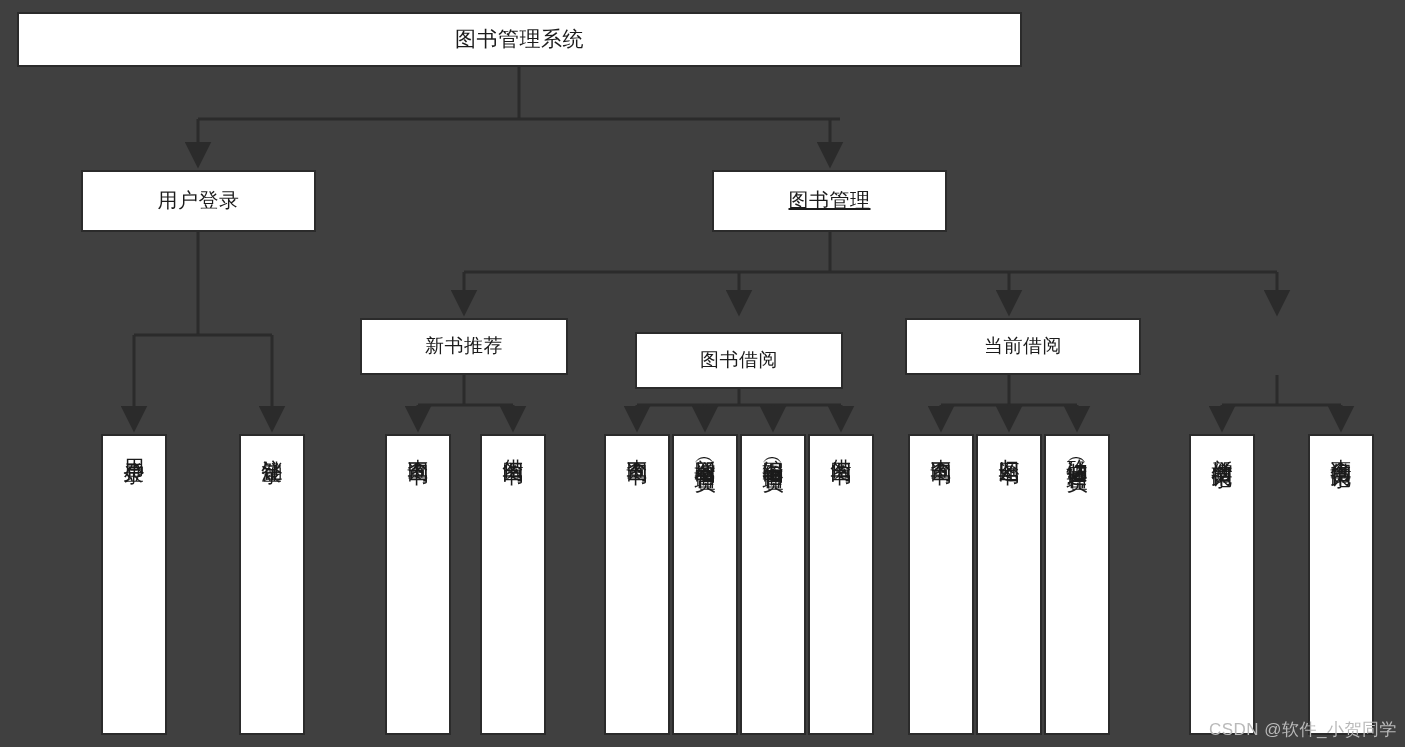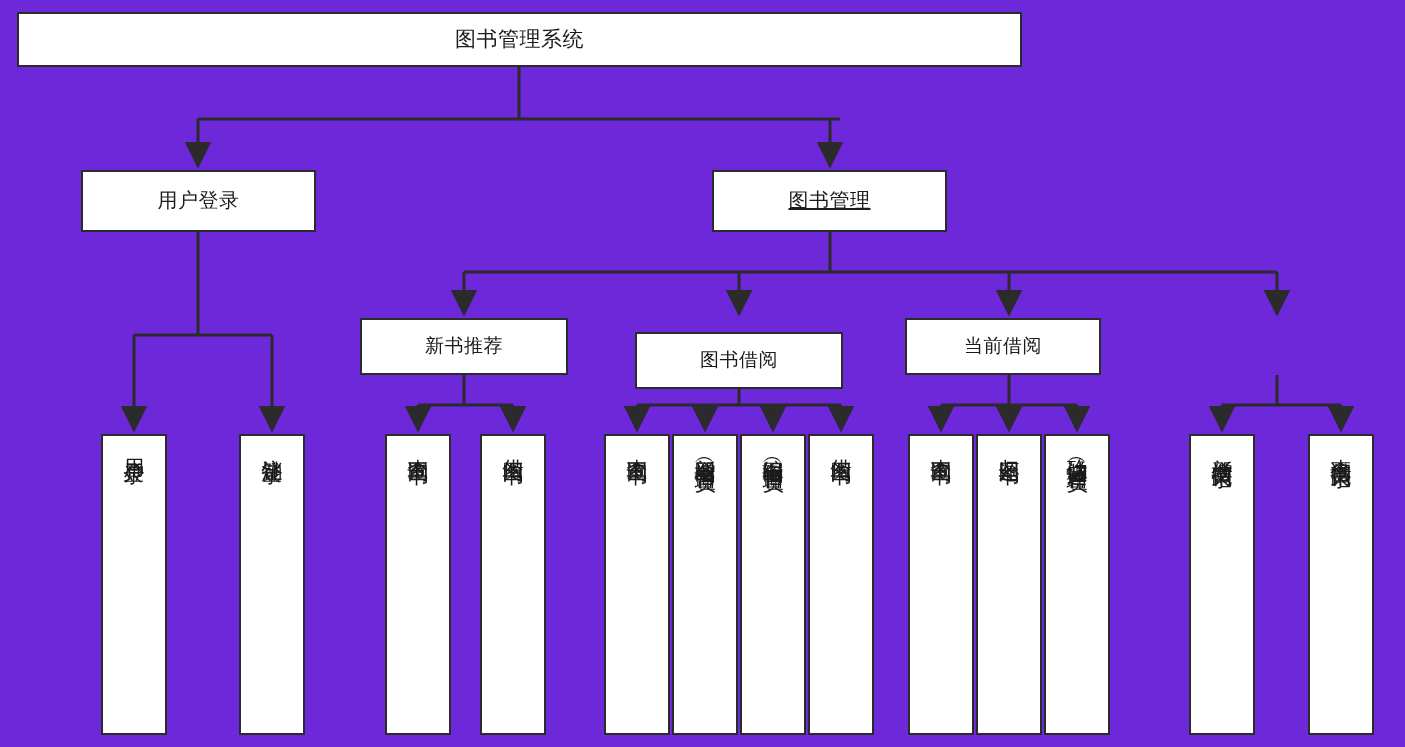--- a/index.html
+++ b/index.html
@@ -7,21 +7,21 @@
     padding: 0;
     background: #ffffff;
   }
   body {
     font-family: "Liberation Sans", "DejaVu Sans", sans-serif;
   }
   #canvas {
     position: relative;
     width: 1405px;
     height: 747px;
-    background: #6d28d9;
+    background: #404040;
     overflow: hidden;
   }
   svg#edges {
     position: absolute;
     left: 0;
     top: 0;
     width: 1405px;
     height: 747px;
     pointer-events: none;
   }
@@ -137,21 +137,21 @@
   <div class="node lvl2" style="left:712px; top:170px; width:235px; height:62px;text-decoration:underline;">
     <span class="node-label">图书管理</span>
   </div>
 
   <div class="node lvl3" style="left:360px; top:318px; width:208px; height:57px;">
     <span class="node-label">新书推荐</span>
   </div>
   <div class="node lvl3" style="left:635px; top:332px; width:208px; height:57px;">
     <span class="node-label">图书借阅</span>
   </div>
-  <div class="node lvl3" style="left:905px; top:318px; width:196px; height:57px;">
+  <div class="node lvl3" style="left:905px; top:318px; width:236px; height:57px;">
     <span class="node-label">当前借阅</span>
   </div>
 
   <div class="node leaf" style="left:101px; top:434px; width:66px; height:301px;">
     <span class="node-label">用户登录</span>
   </div>
   <div class="node leaf" style="left:239px; top:434px; width:66px; height:301px;">
     <span class="node-label">注销登录</span>
   </div>
 
@@ -185,14 +185,15 @@
     <span class="node-label">确认归还（管理员）</span>
   </div>
 
   <div class="node leaf" style="left:1189px; top:434px; width:66px; height:301px;">
     <span class="node-label">新增借阅记录</span>
   </div>
   <div class="node leaf" style="left:1308px; top:434px; width:66px; height:301px;">
     <span class="node-label">查询借阅记录</span>
   </div>
 
+  <div id="watermark">CSDN @软件_小贺同学</div>
 
 </div>
 
 </body></html>

